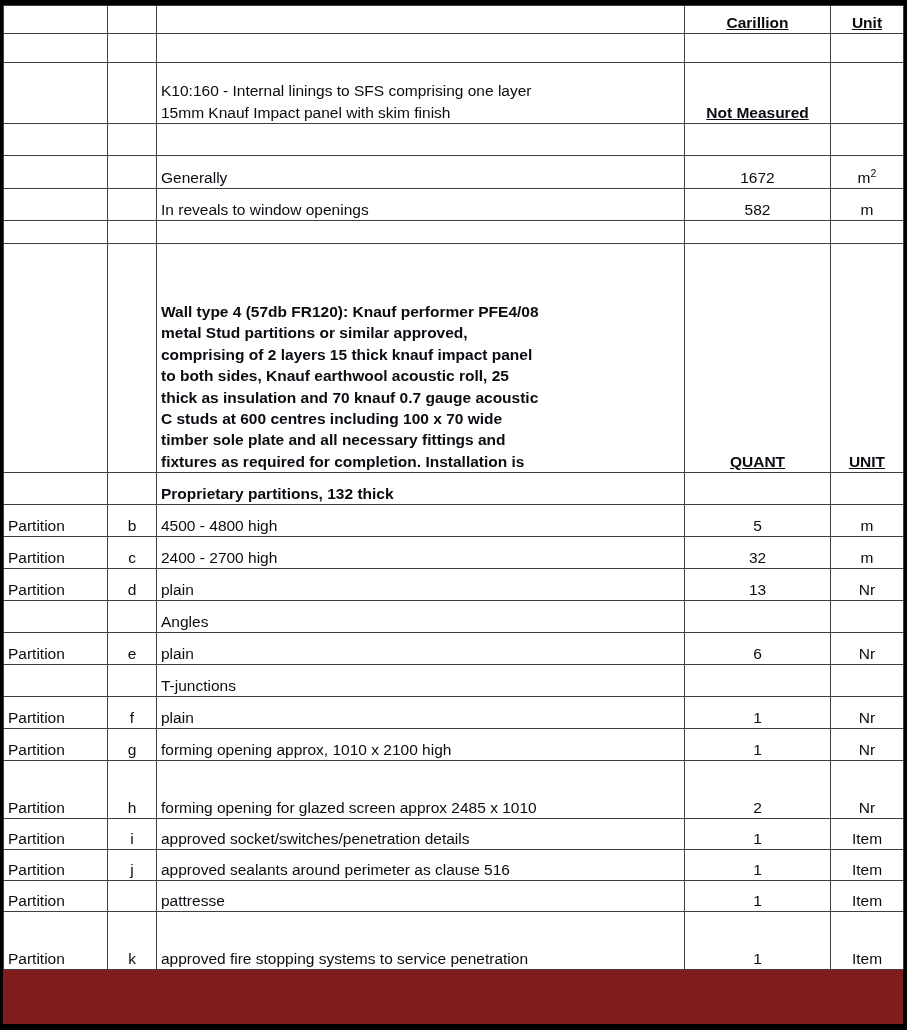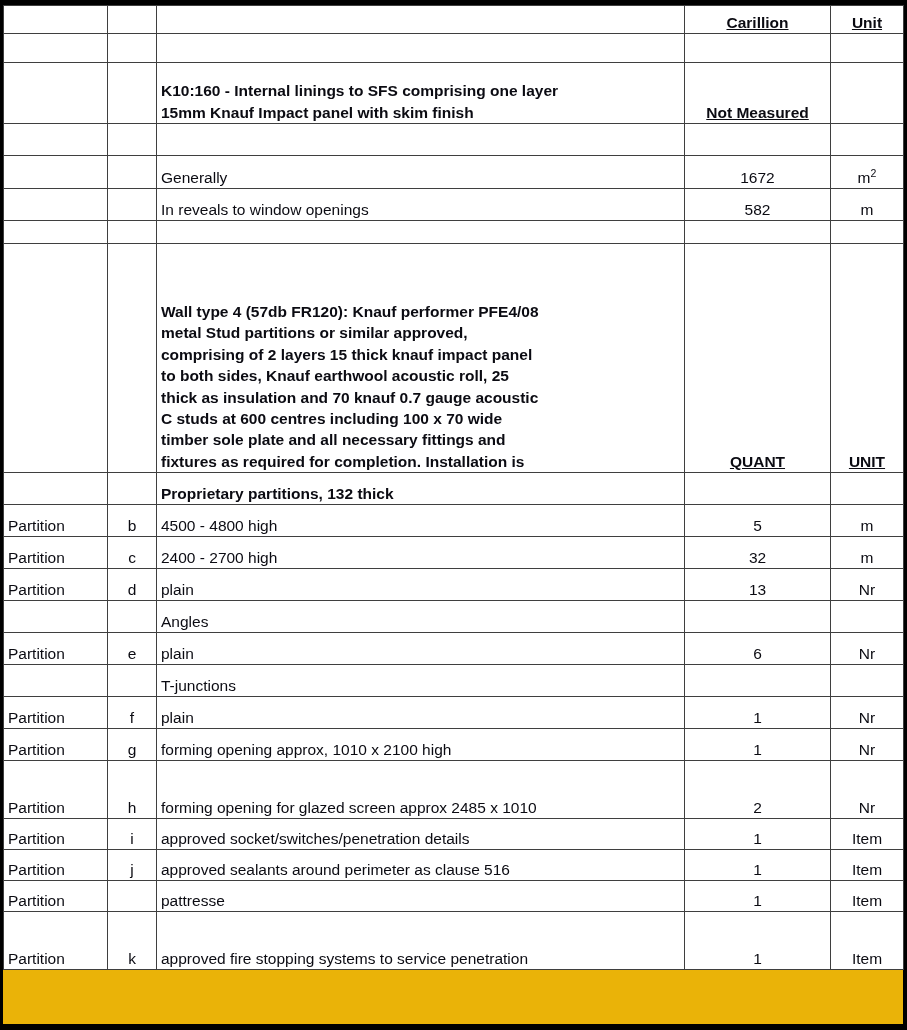--- a/index.html
+++ b/index.html
@@ -13,21 +13,21 @@
     overflow: hidden;
     font-family: "Liberation Sans", sans-serif;
   }
 
   #sheet {
     position: absolute;
     left: 3px;
     top: 5px;
     width: 900px;
     height: 1019px;
-    background: #eab308;
+    background: #7f1d1d;
     box-sizing: border-box;
   }
 
   table.boq {
     border-collapse: collapse;
     table-layout: fixed;
     width: 900px;
     background: #ffffff;
   }
 
@@ -66,21 +66,21 @@
   
   td.narrative {
     vertical-align: top;
     font-weight: bold;
     line-height: 1.62;
     padding-top: 1px;
   }
   td.narrative .line { white-space: nowrap; }
 
   .blockhead {
-    font-weight: bold;
+    font-weight: normal;
     line-height: 1.58;
     vertical-align: top;
     padding-top: 2px;
   }
 
   .wrapcell {
     vertical-align: bottom;
     line-height: 1.62;
   }
 

